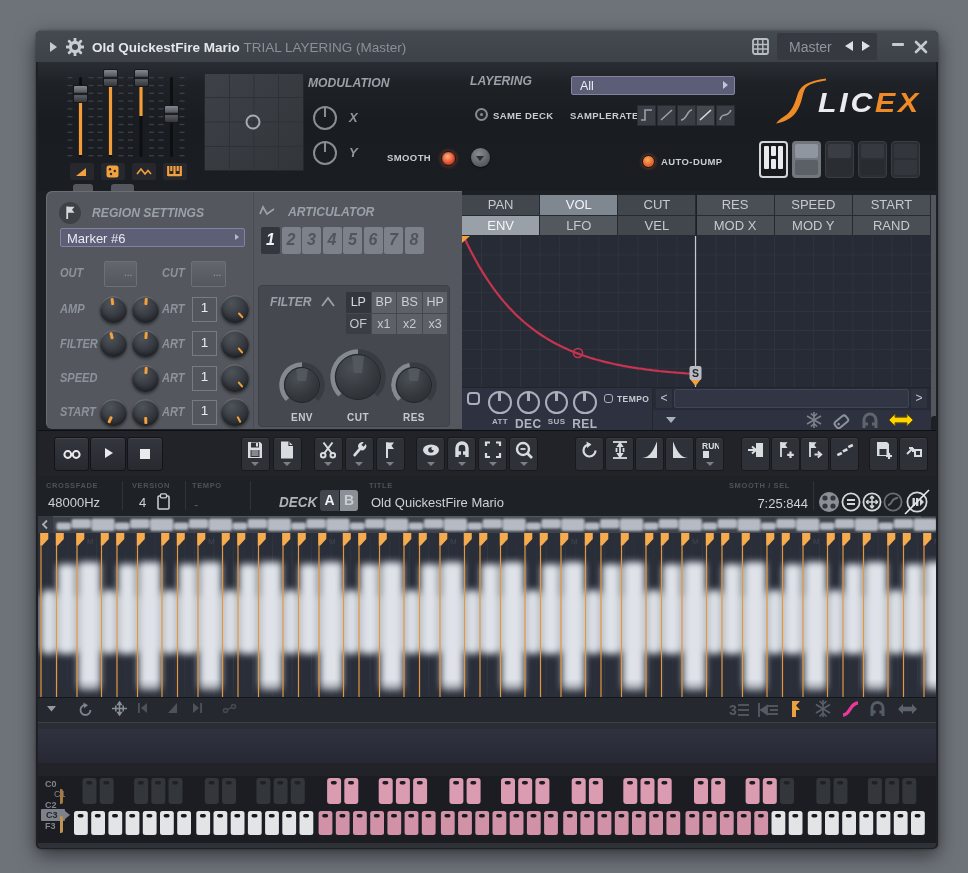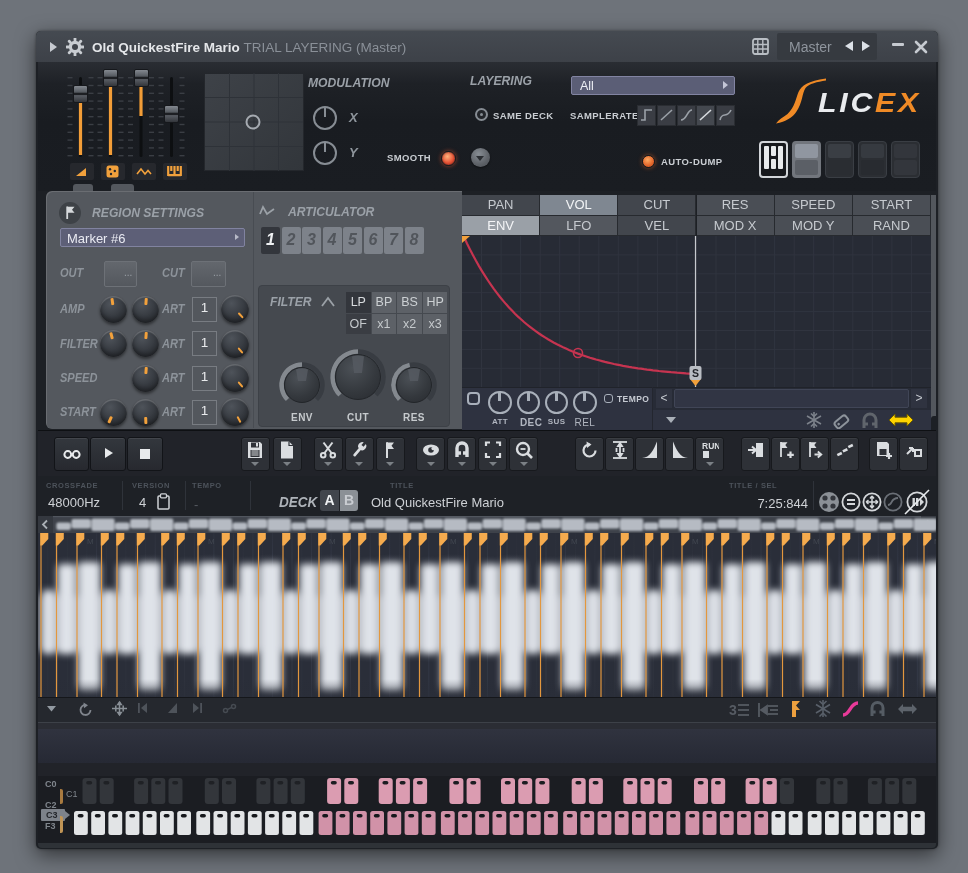--- a/index.html
+++ b/index.html
@@ -430,25 +430,25 @@
     <path d="M0,0 L8,0 L0,7 Z" fill="#f2a13c"></path>
     <path d="M228,143 L239,143 L233.5,150 Z" fill="#f2a13c"></path>
     <rect x="227.5" y="130" width="12" height="14" rx="2" fill="#b9bdc3"></rect>
     <text x="233.5" y="141" font-family="Liberation Sans" font-size="10.5" font-weight="bold" fill="#23252a" text-anchor="middle">S</text>
   </svg>
 <div class="ab" style="left:462px;top:387px;width:469px;height:46px;background:#2e3240;border-top:1px solid #20232a;"></div>
 <div class="ab" style="left:467px;top:391.5px;width:13px;height:13px;border:2.4px solid #a9b0bb;border-radius:4px;background:#2e3240;"></div>
 <div class="ab okn okn2" style="left:488.3px;top:390.5px;width:23.4px;height:23.4px;background:#2e3240;"></div>
 <div class="ab" style="left:486.0px;top:416.5px;width:28px;text-align:center;font-size:8px;font-weight:bold;color:#b0b5bf;letter-spacing:.4px;">ATT</div>
 <div class="ab okn okn2" style="left:516.6px;top:390.5px;width:23.4px;height:23.4px;background:#2e3240;"></div>
-<div class="ab" style="left:514.3px;top:416.5px;width:28px;text-align:right;font-size:10px;font-weight:bold;color:#b0b5bf;letter-spacing:.4px;">DEC</div>
+<div class="ab" style="left:514.3px;top:416.5px;width:28px;text-align:center;font-size:12px;font-weight:bold;color:#b0b5bf;letter-spacing:.4px;">DEC</div>
 <div class="ab okn okn2" style="left:544.9px;top:390.5px;width:23.4px;height:23.4px;background:#2e3240;"></div>
 <div class="ab" style="left:542.6px;top:416.5px;width:28px;text-align:center;font-size:8px;font-weight:bold;color:#b0b5bf;letter-spacing:.4px;">SUS</div>
 <div class="ab okn okn2" style="left:573.2px;top:390.5px;width:23.4px;height:23.4px;background:#2e3240;"></div>
-<div class="ab" style="left:570.9px;top:416.5px;width:28px;text-align:center;font-size:10px;font-weight:normal;color:#b0b5bf;letter-spacing:.4px;">REL</div>
+<div class="ab" style="left:570.9px;top:416.5px;width:28px;text-align:center;font-size:12px;font-weight:bold;color:#b0b5bf;letter-spacing:.4px;">REL</div>
 <div class="ab" style="left:604px;top:393.5px;width:9px;height:9px;border:1.8px solid #a9b0bb;border-radius:3px;background:#2e3240;"></div>
 <div class="ab" style="left:617px;top:394px;font-size:8.5px;font-weight:bold;color:#c6cad2;letter-spacing:.4px;">TEMPO</div>
 <div class="ab" style="left:652px;top:387px;width:1px;height:46px;background:#23262f;"></div>
 <div class="ab" style="left:653px;top:388px;width:278px;height:22px;background:#272b36;"></div>
 <div class="ab" style="left:656px;top:389px;width:16px;height:19px;background:#2f3340;color:#c6cad0;font-size:12px;text-align:center;line-height:19px;">&lt;</div>
 <div class="ab" style="left:911px;top:389px;width:16px;height:19px;background:#2f3340;color:#c6cad0;font-size:12px;text-align:center;line-height:19px;">&gt;</div>
 <div class="ab" style="left:674px;top:389px;width:235px;height:19px;background:#313544;border:1px solid #404556;border-radius:2px;"></div>
 <div class="ab" style="left:666px;top:417px;width:0;height:0;border-left:5px solid transparent;border-right:5px solid transparent;border-top:6px solid #aab0b8;"></div>
 <svg class="ab" style="left:806px;top:412px;" width="16" height="17" viewBox="0 0 16 17">
     <g stroke="#7d828b" stroke-width="1.6">
@@ -624,22 +624,22 @@
 <svg class="ab" style="left:904.5px;top:440px;" width="18" height="20" viewBox="0 0 18 20">
     <path d="M2,14 L8,8 M8,8 L8,12 M8,8 L4,8" stroke="#dadde0" stroke-width="2" fill="none"></path>
     <path d="M3,3 L9,3 L9,6 L6,6 L6,9" stroke="#dadde0" stroke-width="0" fill="none"></path>
     <rect x="9" y="9" width="8" height="8" fill="#dadde0"></rect>
     <rect x="11" y="11" width="4" height="4" fill="#2e3137"></rect>
   </svg>
 <div class="ab" style="left:38px;top:476px;width:898px;height:40px;background:#1e2126;"></div>
 <div class="ab ilbl" style="left:46px;top:481px;">CROSSFADE</div>
 <div class="ab ilbl" style="left:132px;top:481px;">VERSION</div>
 <div class="ab ilbl" style="left:192px;top:481px;">TEMPO</div>
-<div class="ab ilbl" style="left:390px;top:481px;">TITLE</div>
-<div class="ab ilbl" style="left:729px;top:481px;">TITLE / SEL</div>
+<div class="ab ilbl" style="left:369px;top:481px;">TITLE</div>
+<div class="ab ilbl" style="left:729px;top:481px;">SMOOTH / SEL</div>
 <div class="ab" style="left:122px;top:481px;width:1px;height:29px;background:#2f333a;"></div>
 <div class="ab" style="left:185px;top:481px;width:1px;height:29px;background:#2f333a;"></div>
 <div class="ab" style="left:250px;top:481px;width:1px;height:29px;background:#2f333a;"></div>
 <div class="ab" style="left:813px;top:481px;width:1px;height:29px;background:#2f333a;"></div>
 <div class="ab ival" style="left:48px;top:495px;">48000Hz</div>
 <div class="ab ival" style="left:139px;top:495px;">4</div>
 <svg class="ab" style="left:157px;top:493px;" width="14" height="17" viewBox="0 0 14 17">
     <rect x="1" y="3" width="11" height="13" rx="1" fill="none" stroke="#ced1d5" stroke-width="1.5"></rect>
     <rect x="3.5" y="0.8" width="6" height="4" rx="1" fill="#1e2126" stroke="#ced1d5" stroke-width="1.3"></rect>
   </svg>
@@ -1056,21 +1056,21 @@
     </g>
     <g transform="translate(168,2)">
       <path d="M1,7 L6,2 L6,4.8 L15,4.8 L15,2 L20,7 L15,12 L15,9.2 L6,9.2 L6,12 Z" fill="#5d636b"></path>
     </g>
   </svg>
 <div class="ab" style="left:38px;top:722px;width:898px;height:7px;background:#2b2d34;border-top:1px solid #3d4148;"></div>
 <div class="ab" style="left:38px;top:729px;width:898px;height:34px;background:linear-gradient(#30333f,#262934);"></div>
 <div class="ab" style="left:38px;top:763px;width:898px;height:13px;background:#212329;"></div>
 <div class="ab" style="left:38px;top:776px;width:898px;height:67px;background:#1b1d22;"></div>
 <div class="ab" style="left:45px;top:778.5px;font-size:9px;font-weight:bold;color:#80868d;">C0</div>
-<div class="ab" style="left:54px;top:789px;font-size:9px;font-weight:normal;color:#80868d;margin-left:12px;">C1</div>
+<div class="ab" style="left:54px;top:789px;font-size:9px;font-weight:normal;color:#80868d;">C1</div>
 <div class="ab" style="left:45px;top:799.5px;font-size:9px;font-weight:bold;color:#80868d;">C2</div>
 <div class="ab" style="left:45px;top:821px;font-size:9px;font-weight:bold;color:#80868d;">F3</div>
 <div class="ab" style="left:41px;top:809px;width:24px;height:12px;background:#7d828a;border-radius:1px;"></div>
 <div class="ab" style="left:65px;top:811px;width:0;height:0;border-top:4px solid transparent;border-bottom:4px solid transparent;border-left:5px solid #7d828a;"></div>
 <div class="ab" style="left:46px;top:810px;font-size:9px;font-weight:bold;color:#23252a;">C3</div>
 <div class="ab" style="left:60px;top:789px;width:3px;height:15px;background:#a87a40;border-radius:0 2px 2px 0;"></div>
 <div class="ab" style="left:60px;top:816px;width:3px;height:17px;background:#c09455;border-radius:0 2px 2px 0;"></div>
 <svg class="ab" style="left:38px;top:776px;" width="898" height="67" viewBox="0 0 898 67">
     <rect x="36.0" y="35" width="13.8" height="24" rx="2.5" fill="#e2e4e6"></rect>
     <rect x="39.6" y="38" width="6" height="3.6" rx="1.8" fill="#16181c"></rect>

